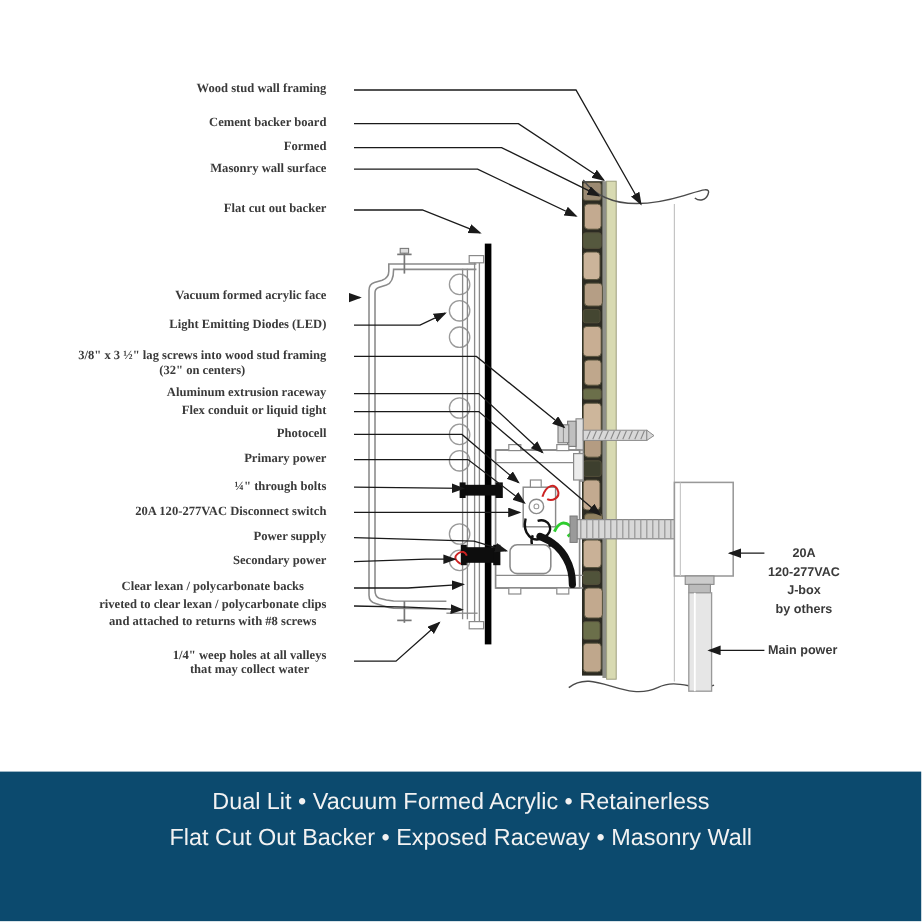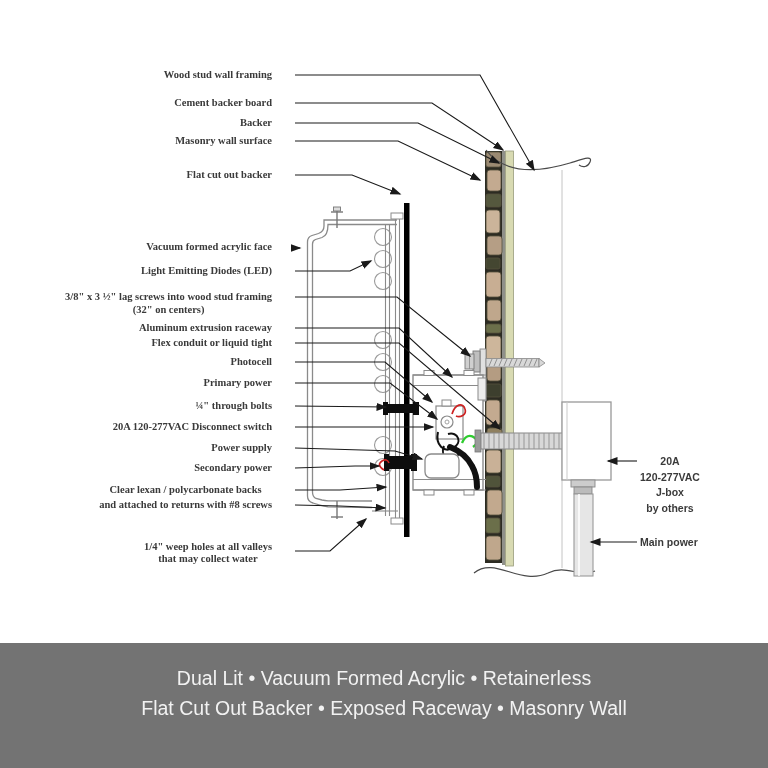--- a/index.html
+++ b/index.html
@@ -4,22 +4,22 @@
 <style>
   html,body{margin:0;padding:0;background:#fff;}
   #stage{position:relative;width:768px;height:768px;background:#ffffff;overflow:hidden;
          font-family:"Liberation Sans", sans-serif;}
   #drawing{position:absolute;left:0;top:0;}
   .lbl{position:absolute;color:#3a3a3a;font-size:10.5px;font-weight:bold;line-height:13px;
        white-space:nowrap;}
   .lbl.r{text-align:center;right:496px;font-family:Liberation Serif, serif;}
   .lbl.l{text-align:center;left:640px;}
   .lbl .ln{display:block;}
-  #footer{position:absolute;left:0;top:643px;width:768px;height:125px;background:#737373;
-          color:#f2f2f2;text-align:center;padding-top:20px;box-sizing:border-box;}
+  #footer{position:absolute;left:0;top:643px;width:768px;height:125px;background:#0c4a6e;
+          color:#f2f2f2;text-align:center;padding-top:10px;box-sizing:border-box;}
   #footer .fline{font-size:19.5px;line-height:30px;letter-spacing:0px;font-weight:normal;}
 </style>
 </head>
 <body>
 
 <div id="stage">
 
   <svg id="drawing" width="768" height="643" viewBox="0 0 768 643">
     <defs>
       <marker id="arw" markerWidth="12" markerHeight="9" refX="9.5" refY="4" orient="auto" markerUnits="userSpaceOnUse">
@@ -186,39 +186,40 @@
       <polyline points="295,490 340,490 386,487" marker-end="url(#arw)"></polyline>
       <polyline points="295,505 340,506 385,508" marker-end="url(#arw)"></polyline>
       <polyline points="295,551 330,551 366,519" marker-end="url(#arw)"></polyline>
       <polyline points="637,461 608,461" marker-end="url(#arw)"></polyline>
       <polyline points="637,542 591,542" marker-end="url(#arw)"></polyline>
     </g>
   </svg>
 
   <div class="lbl r" style="top:68px">Wood stud wall framing</div>
   <div class="lbl r" style="top:96px">Cement backer board</div>
-  <div class="lbl r" style="top:116px">Backer</div>
+  <div class="lbl r" style="top:116px">Formed</div>
   <div class="lbl r" style="top:134px">Masonry wall surface</div>
   <div class="lbl r" style="top:168px">Flat cut out backer</div>
   <div class="lbl r" style="top:240px">Vacuum formed acrylic face</div>
   <div class="lbl r" style="top:264px">Light Emitting Diodes (LED)</div>
   <div class="lbl r" style="top:290px">
     <span class="ln">3/8" x 3 ½" lag screws into wood stud framing</span>
     <span class="ln">(32" on centers)</span>
   </div>
   <div class="lbl r" style="top:321px">Aluminum extrusion raceway</div>
   <div class="lbl r" style="top:336px">Flex conduit or liquid tight</div>
   <div class="lbl r" style="top:355px">Photocell</div>
   <div class="lbl r" style="top:376px">Primary power</div>
   <div class="lbl r" style="top:399px">¼" through bolts</div>
   <div class="lbl r" style="top:420px">20A 120-277VAC Disconnect switch</div>
   <div class="lbl r" style="top:441px">Power supply</div>
   <div class="lbl r" style="top:461px">Secondary power</div>
   <div class="lbl r" style="top:483px;line-height:14.5px">
     <span class="ln">Clear lexan / polycarbonate backs</span>
+    <span class="ln">riveted to clear lexan / polycarbonate clips</span>
     <span class="ln">and attached to returns with #8 screws</span>
   </div>
   <div class="lbl r" style="top:541px;line-height:12px">
     <span class="ln">1/4" weep holes at all valleys</span>
     <span class="ln">that may collect water</span>
   </div>
   <div class="lbl l" style="top:454px;line-height:15.5px">
     <span class="ln">20A</span>
     <span class="ln">120-277VAC</span>
     <span class="ln">J-box</span>

